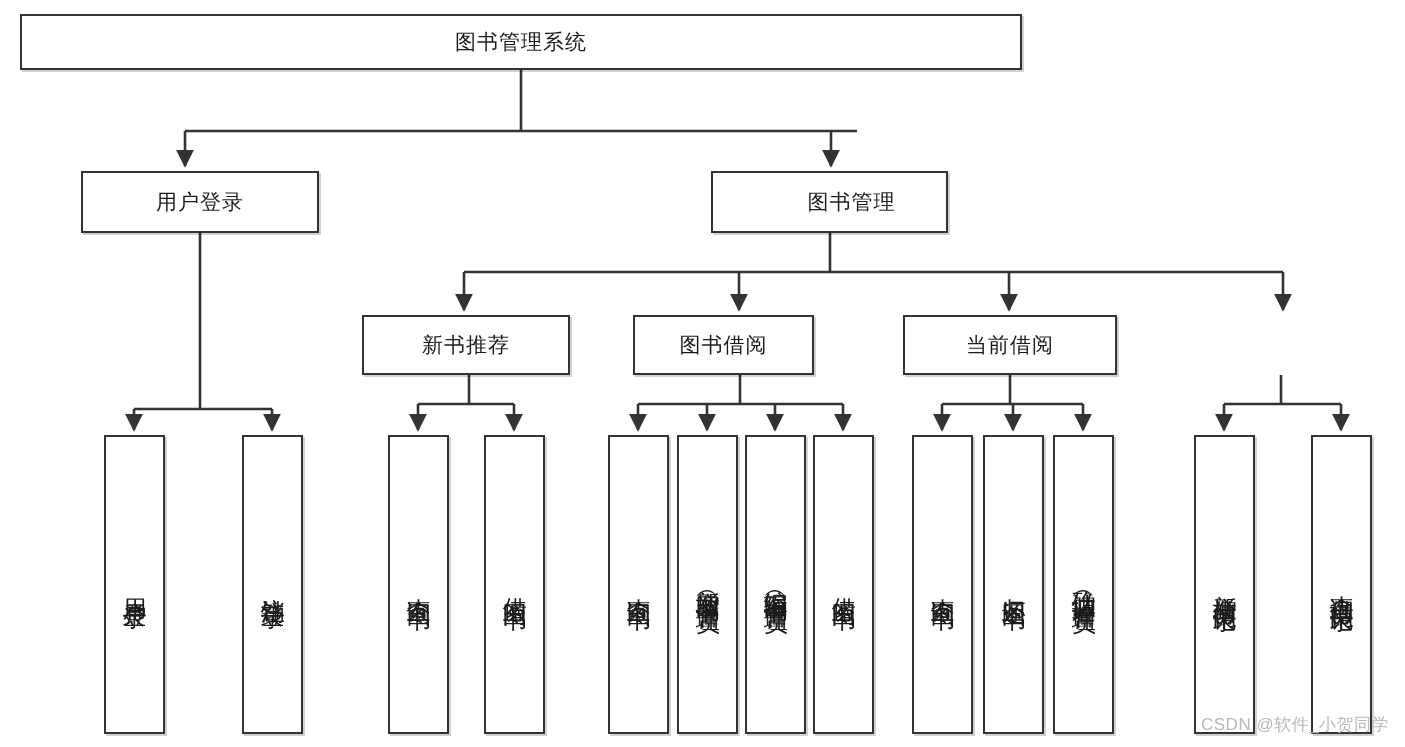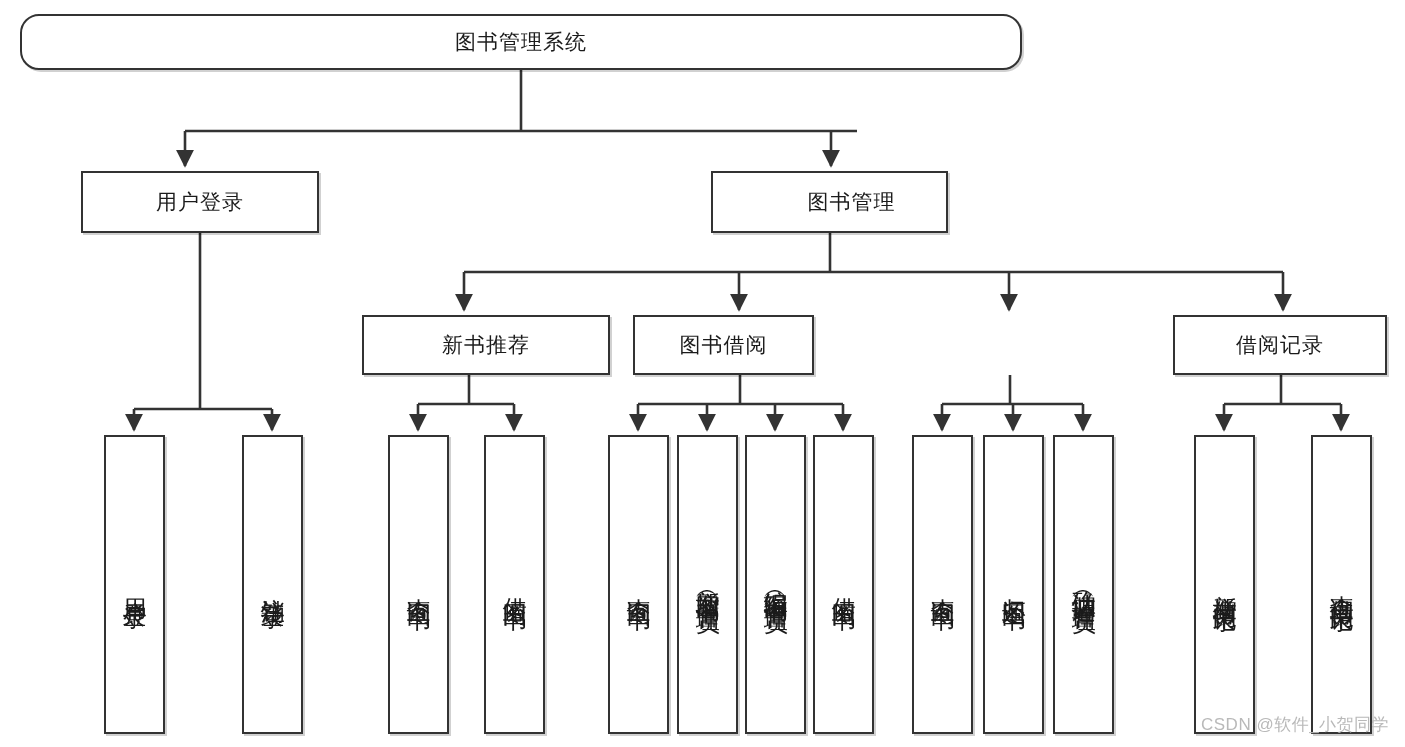--- a/index.html
+++ b/index.html
@@ -113,39 +113,39 @@
       <path d="M 1013 404 L 1013 430" marker-end="url(#arrow)"></path>
       <path d="M 1083 404 L 1083 430" marker-end="url(#arrow)"></path>
 
       <path d="M 1281 375 L 1281 404"></path>
       <path d="M 1224 404 L 1341 404"></path>
       <path d="M 1224 404 L 1224 430" marker-end="url(#arrow)"></path>
       <path d="M 1341 404 L 1341 430" marker-end="url(#arrow)"></path>
     </g>
   </svg>
 
-  <div class="node horiz" style="left:20px; top:14px; width:1002px; height:56px;border-radius:19px;">
+  <div class="node horiz" style="left:20px; top:14px; width:1002px; height:56px;">
     <span>图书管理系统</span>
   </div>
 
   <div class="node horiz" style="left:81px; top:171px; width:238px; height:62px;">
     <span>用户登录</span>
   </div>
   <div class="node horiz" style="left:711px; top:171px; width:237px; height:62px;padding-left:44px;">
     <span>图书管理</span>
   </div>
 
-  <div class="node horiz" style="left:362px; top:315px; width:248px; height:60px;">
+  <div class="node horiz" style="left:362px; top:315px; width:208px; height:60px;">
     <span>新书推荐</span>
   </div>
   <div class="node horiz" style="left:633px; top:315px; width:181px; height:60px;">
     <span>图书借阅</span>
   </div>
-  <div class="node horiz" style="left:1173px; top:315px; width:214px; height:60px;">
-    <span>借阅记录</span>
+  <div class="node horiz" style="left:903px; top:315px; width:214px; height:60px;">
+    <span>当前借阅</span>
   </div>
 
   <div class="node vert" style="left:104px; top:435px; width:61px; height:299px;">
     <span class="vlabel">用户登录</span>
   </div>
   <div class="node vert" style="left:242px; top:435px; width:61px; height:299px;">
     <span class="vlabel">注销登录</span>
   </div>
   <div class="node vert" style="left:388px; top:435px; width:61px; height:299px;">
     <span class="vlabel">查询图书</span>

